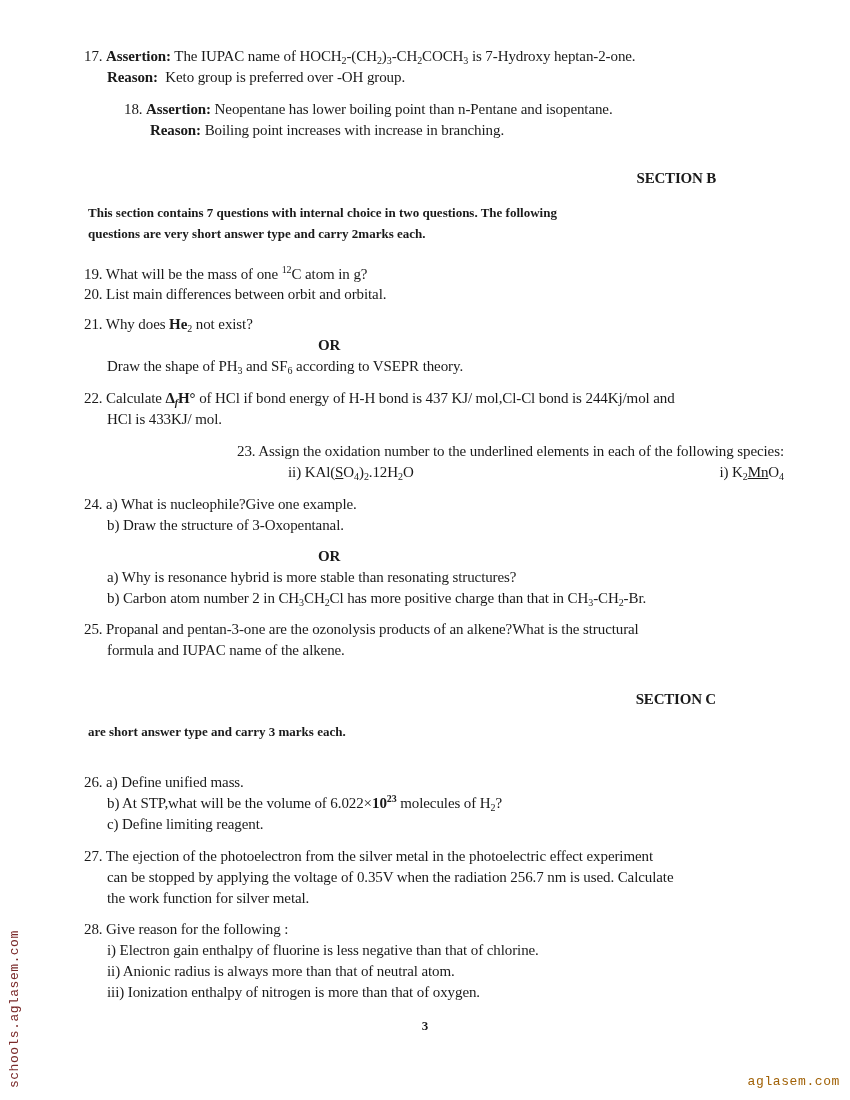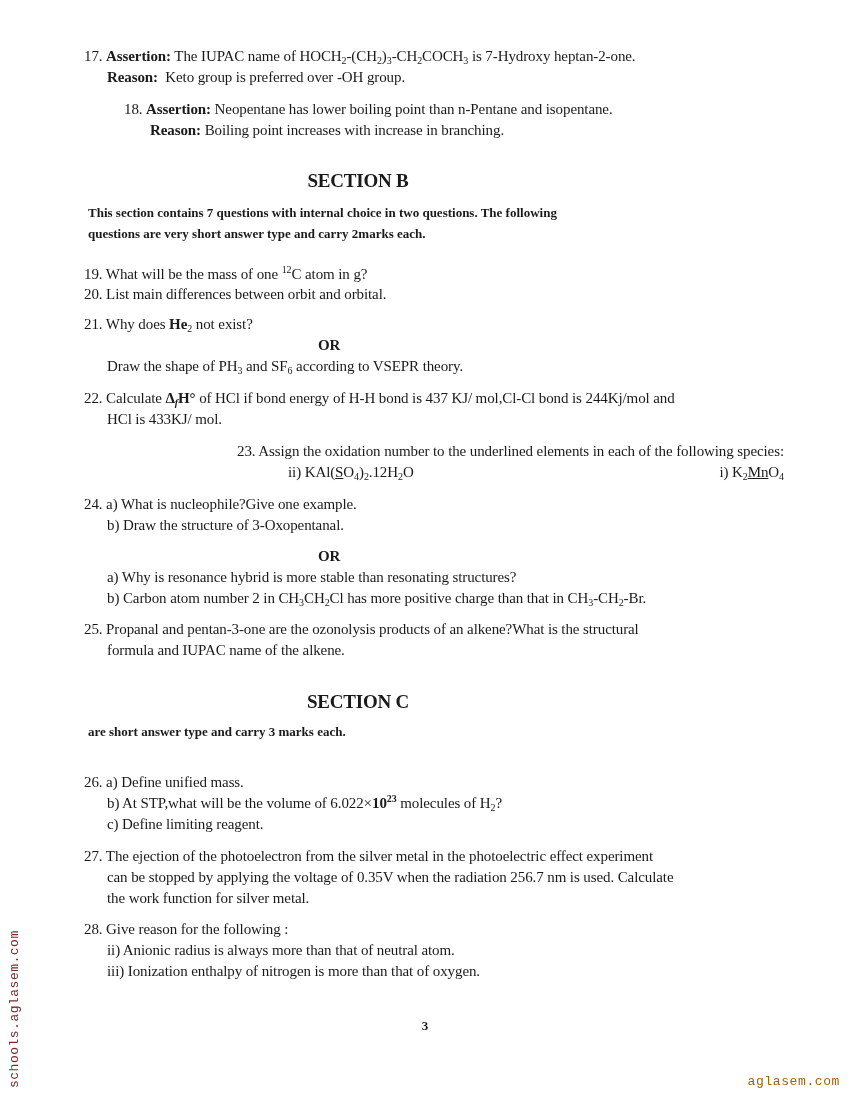--- a/index.html
+++ b/index.html
@@ -32,24 +32,24 @@
     .q .line { display: block; white-space: nowrap; }
     .q .indent { padding-left: 23px; }
     .b { font-weight: bold; }
     sub, sup { font-size: 10px; line-height: 0; }
     sub { vertical-align: -3px; }
     sup { vertical-align: 6px; }
     .u { text-decoration: underline; }
     .section-title {
       position: absolute;
       left: 0; width: 716px;
-      text-align: center;
+      text-align: right;
       font-family: "Liberation Serif", "DejaVu Serif", serif;
       font-weight: bold;
-      font-size: 19px;
+      font-size: 15px;
       letter-spacing: -0.2px;
     }
     .instr {
       position: absolute;
       left: 88px;
       width: 690px;
       font-family: Liberation Serif, serif;
       font-weight: bold;
       font-size: 13px;
       line-height: 21px;
@@ -215,20 +215,21 @@
     </span>
     <span class="line indent">can be stopped by applying the voltage of 0.35V when the radiation 256.7 nm is used. Calculate</span>
     <span class="line indent">the work function for silver metal.</span>
   </div>
 
   <div class="q" style="top:919px;">
     <span class="line">
       <span>28.</span>
       <span>Give reason for the following :</span>
     </span>
+    <span class="line indent">i) Electron gain enthalpy of fluorine is less negative than that of chlorine.</span>
     <span class="line indent">ii) Anionic radius is always more than that of neutral atom.</span>
     <span class="line indent">iii) Ionization enthalpy of nitrogen is more than that of oxygen.</span>
   </div>
 
   <div class="page-num">3</div>
   <div class="wm-side">schools.aglasem.com</div>
   <div class="wm-bottom">aglasem.com</div>
 
 </div>
 

